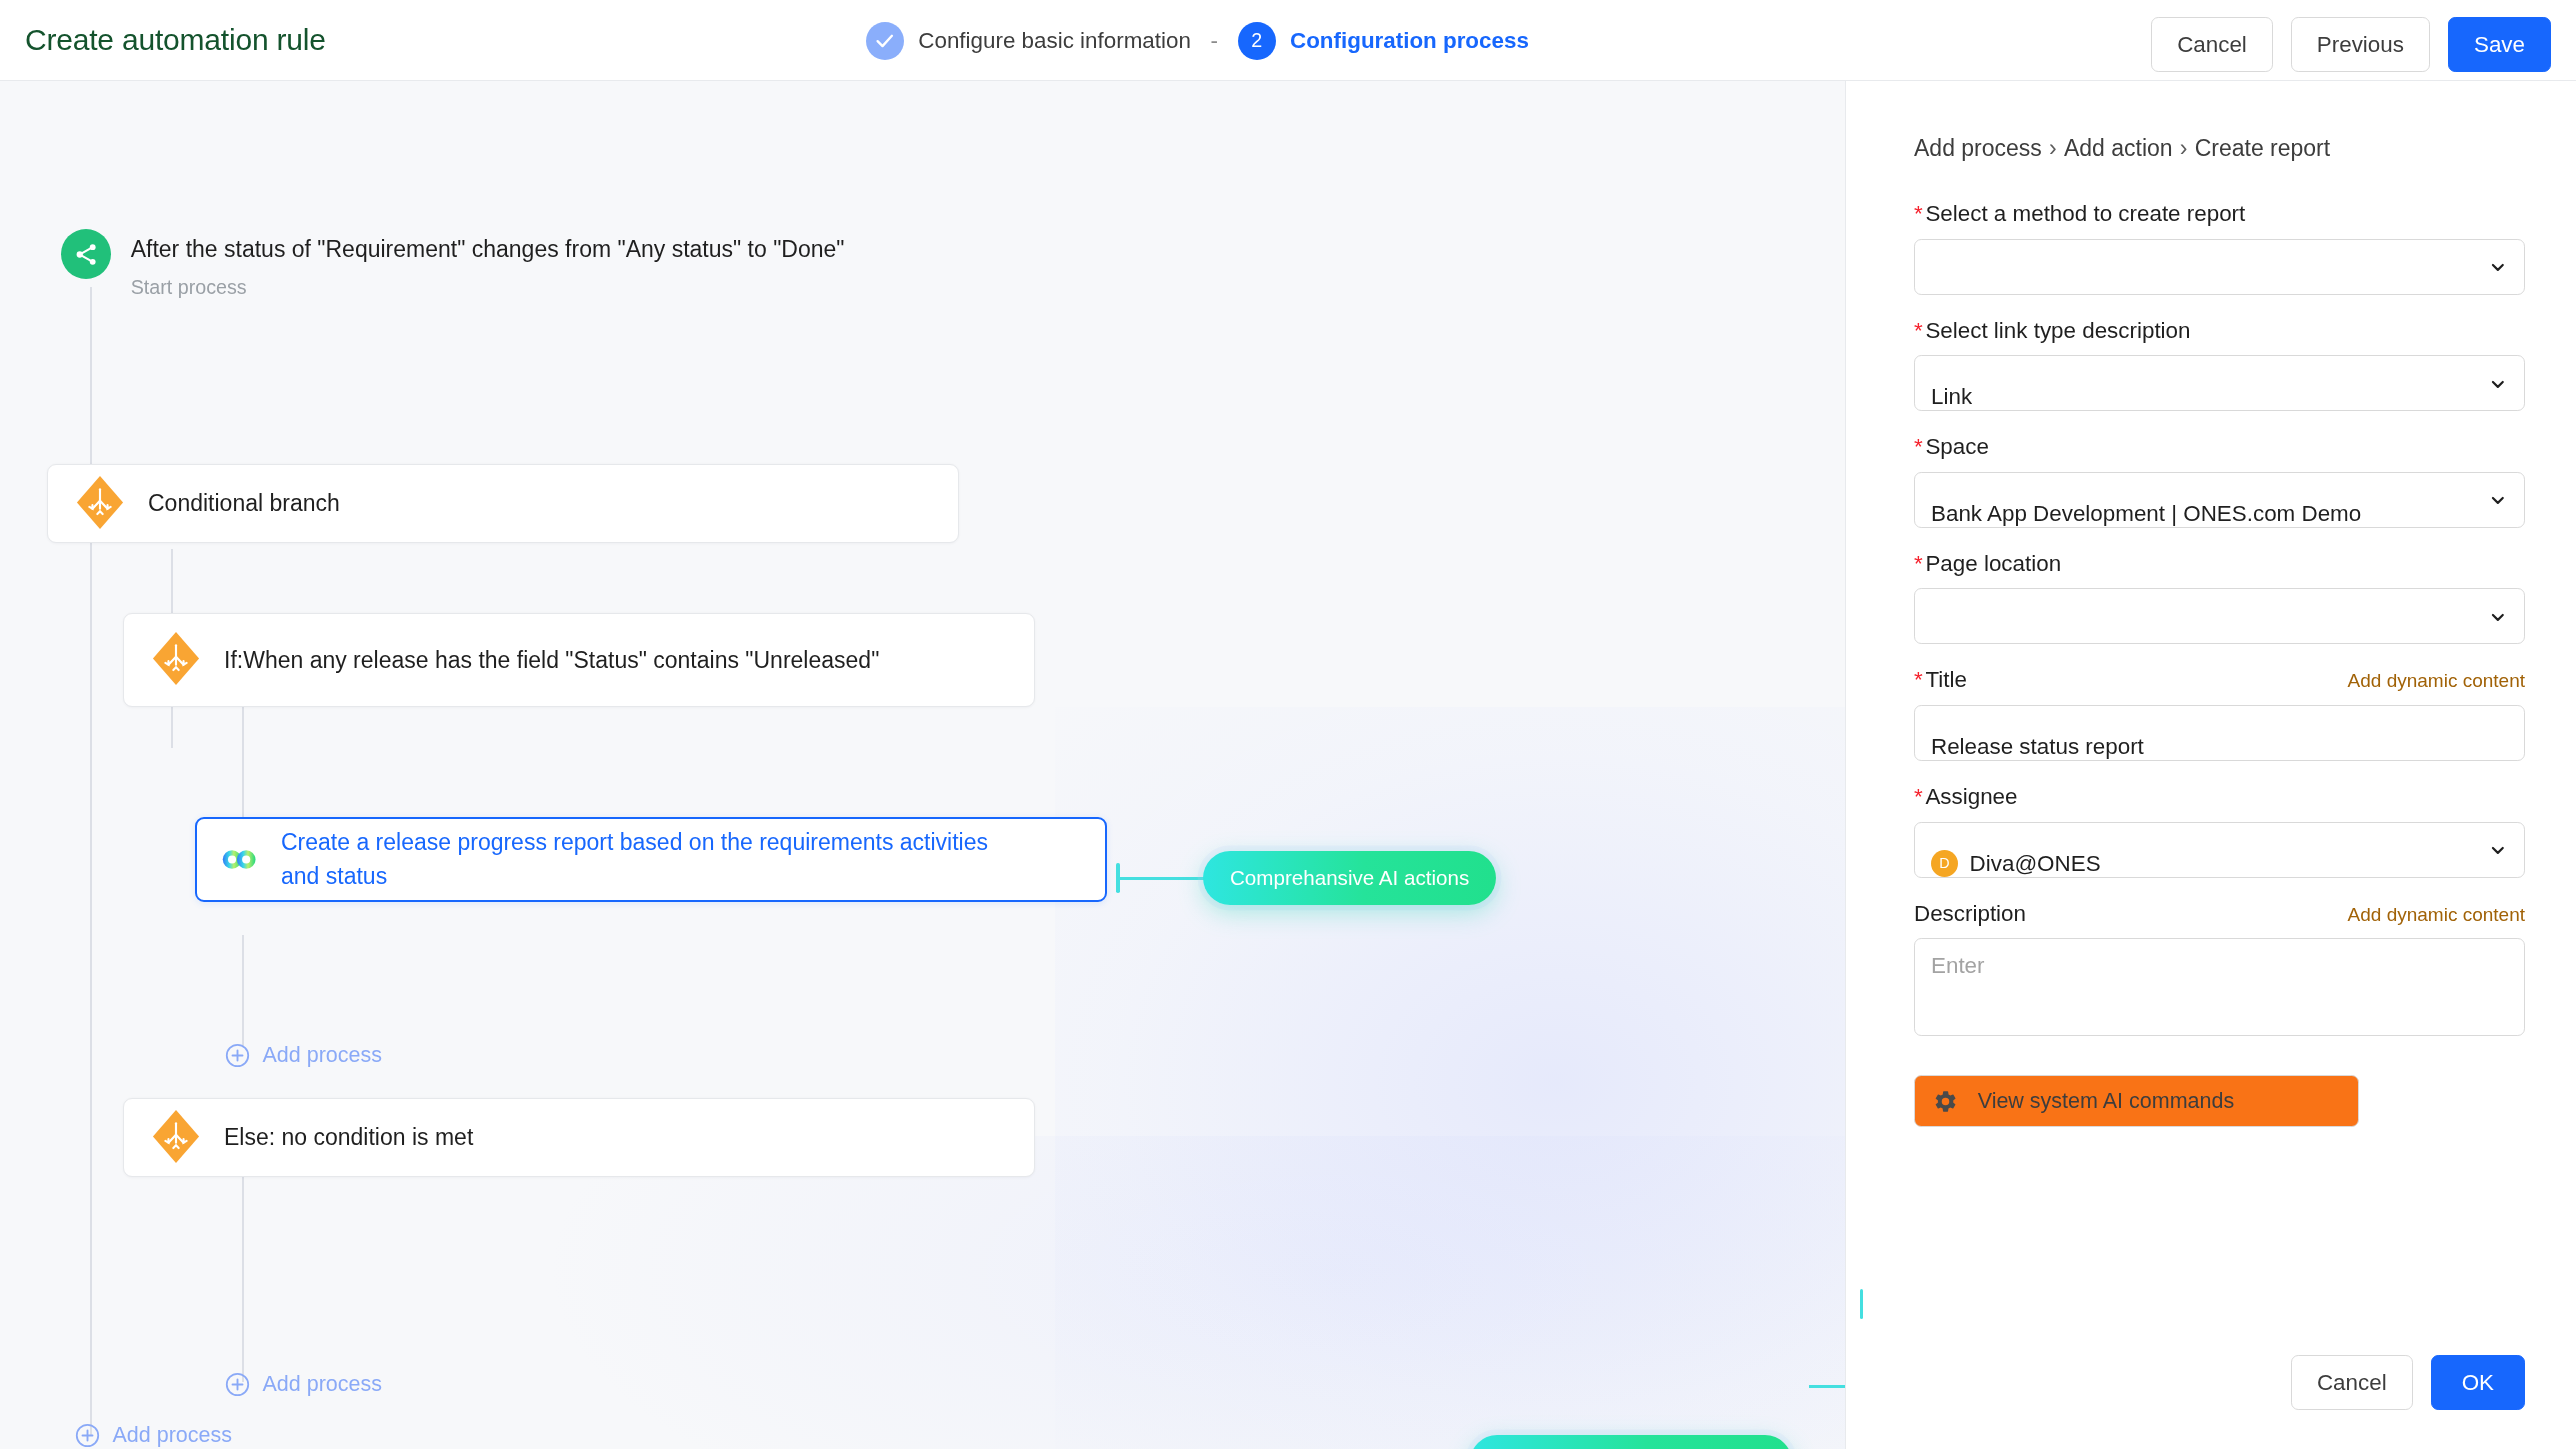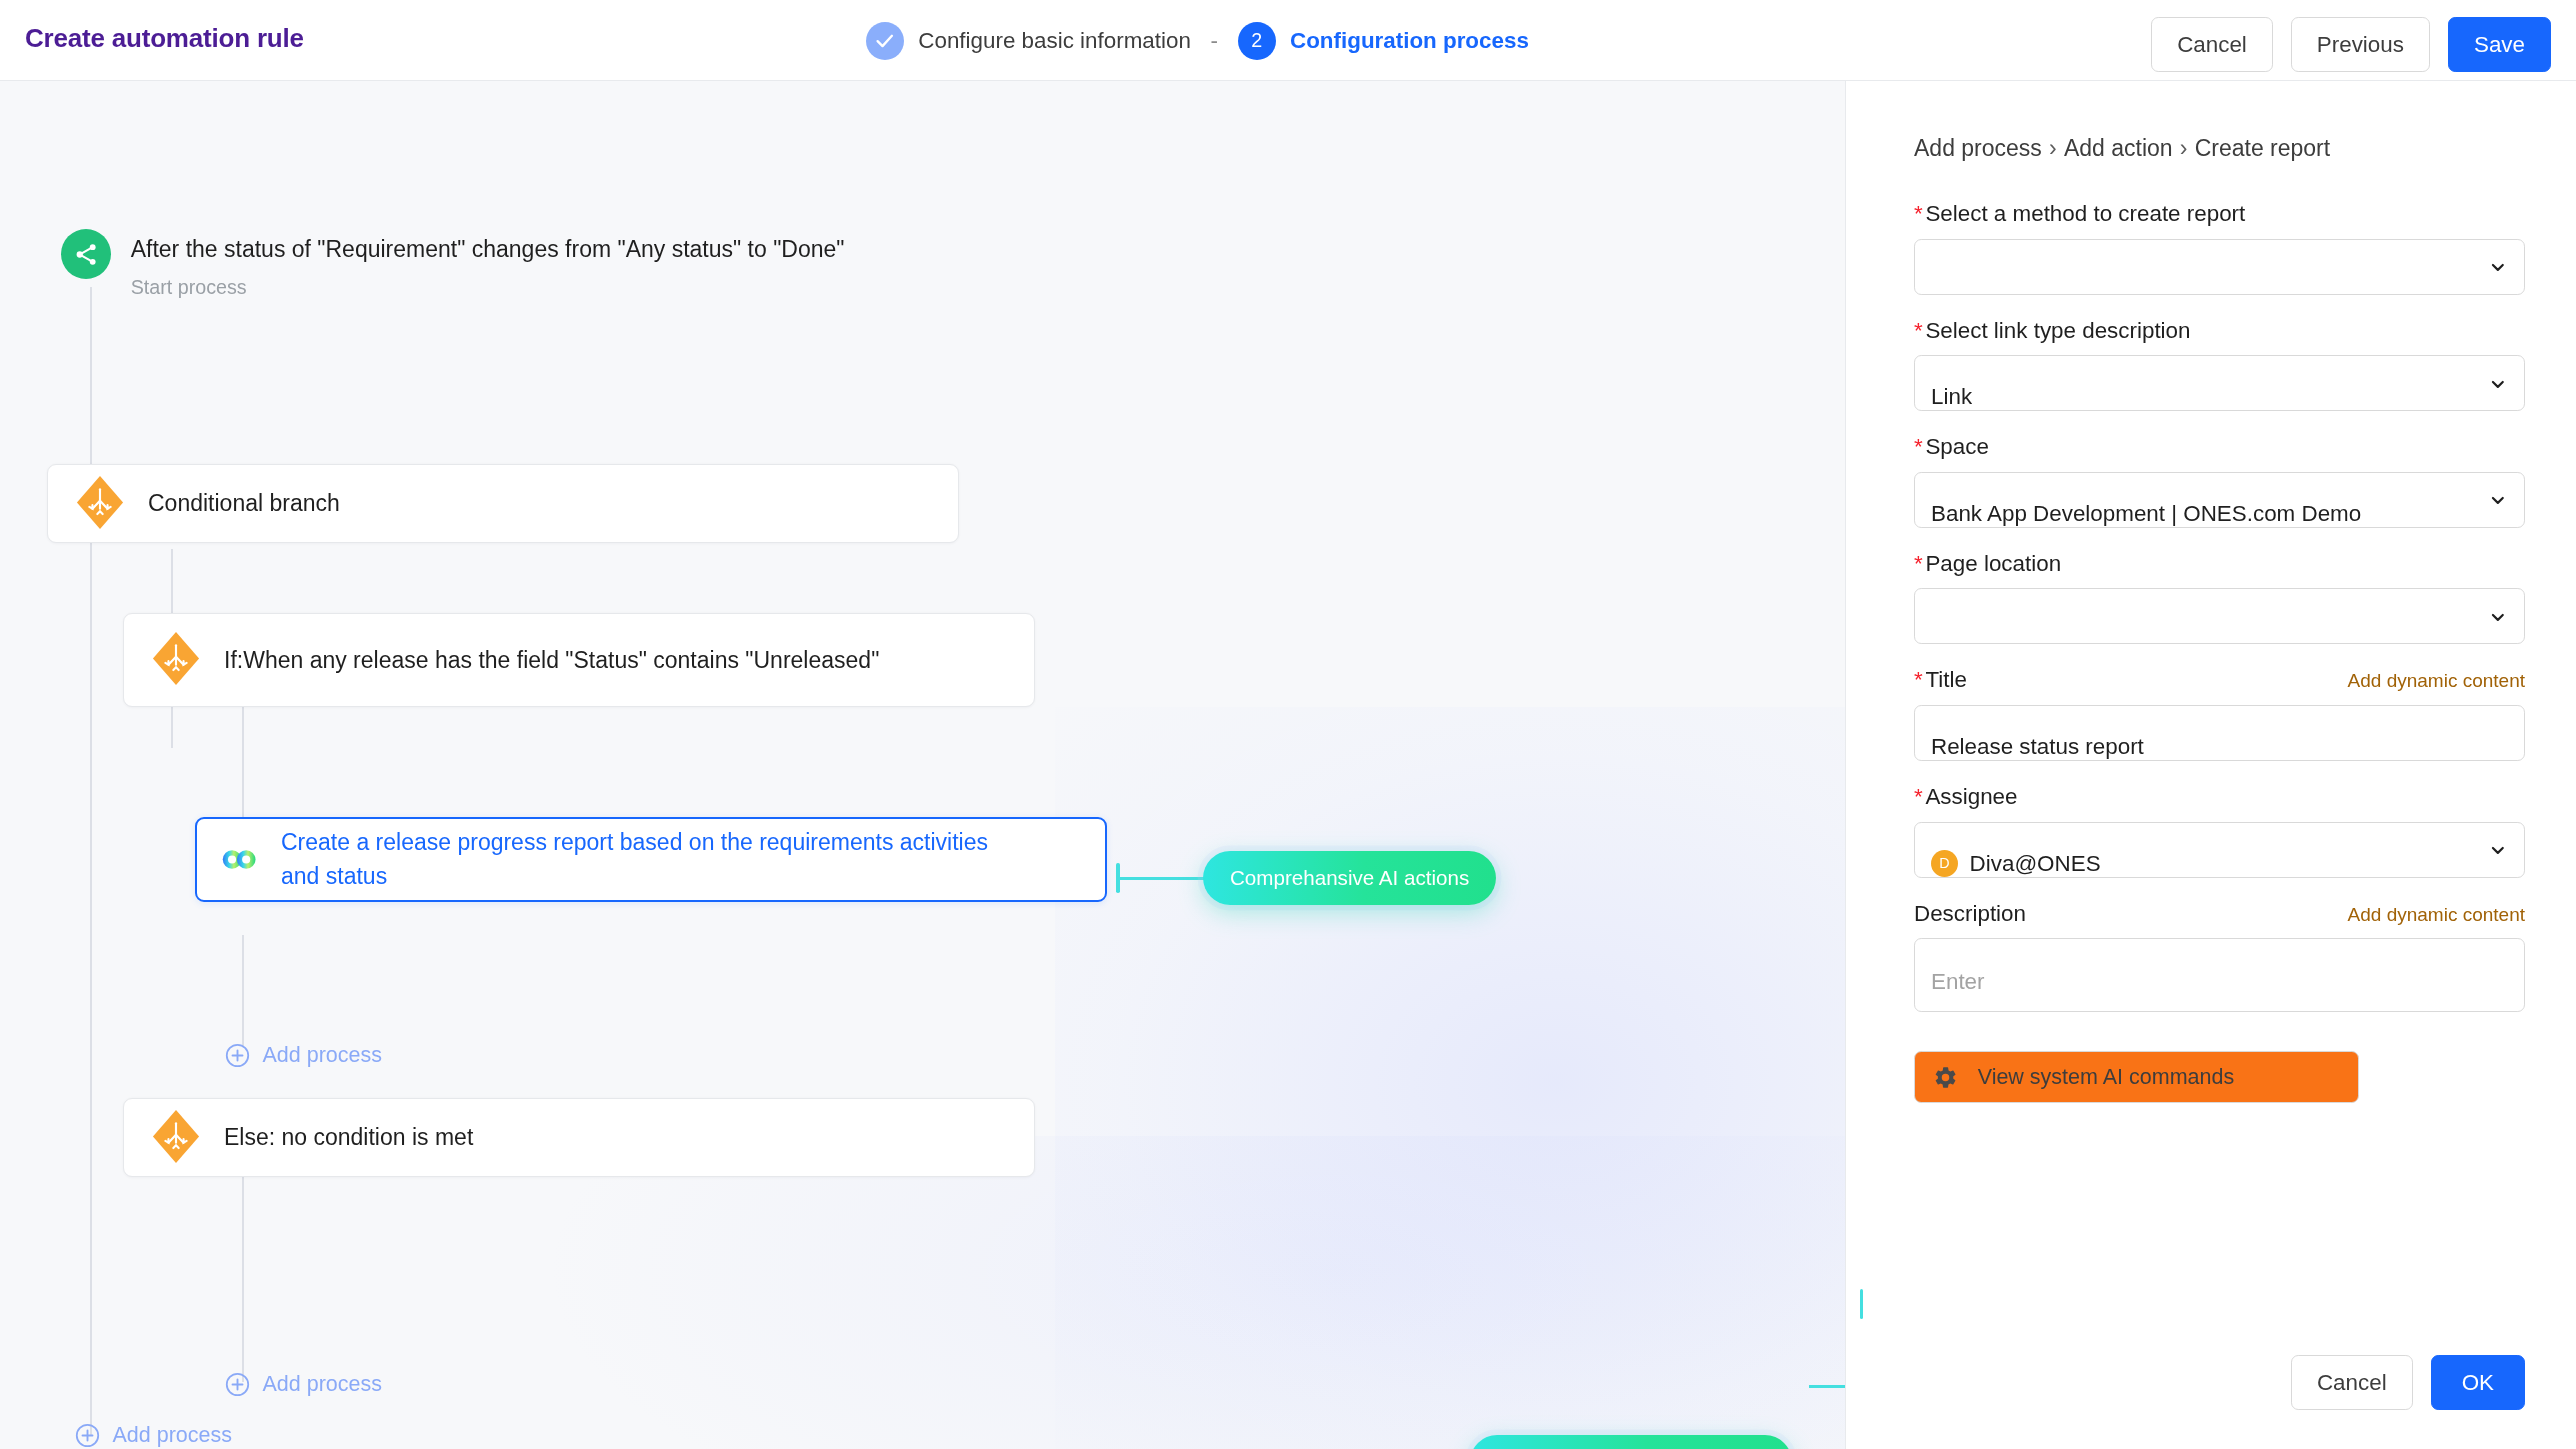--- a/index.html
+++ b/index.html
@@ -12,21 +12,21 @@
 
   
   .topbar {
     position: absolute; left: 0; top: 0; width: 2576px; height: 81px;
     background: #ffffff;
     border-bottom: 0.9px solid #e8eaed;
     display: flex; align-items: center;
   }
   .topbar-title {
     position: absolute; left: 25px; top: 23px;
-    font-size: 26px; font-weight: bold; color: #4c1d95;
+    font-size: 30px; font-weight: normal; color: #14532d;
     letter-spacing: -0.2px;
   }
   .stepper {
     position: absolute; left: 866px; top: 0; height: 81px;
     display: flex; align-items: center; gap: 0;
   }
   .step { display: flex; align-items: center; gap: 14.3px; }
   .step-circle {
     width: 38px; height: 38px; border-radius: 50%;
     display: flex; align-items: center; justify-content: center;
@@ -166,21 +166,21 @@
     padding: 0 14.3px 0 16px;
     font-size: 22.4px; color: #1f1f1f;
     position: relative;
   }
   .control .caret {
     position: absolute; right: 16px; top: 50%; transform: translateY(-50%);
     width: 19.7px; height: 19.7px;
   }
   .control .val { white-space: nowrap; overflow: hidden; text-overflow: ellipsis; }
   .control.textarea {
-    height: 74px; align-items: center; padding-top: 14.3px;
+    height: 98px; align-items: flex-start; padding-top: 14.3px;
   }
   .ph { color: #a3a3a3; }
   .avatar-dot {
     width: 27px; height: 27px; border-radius: 50%;
     background: #f5a623; color: #ffffff;
     font-size: 14.3px; display: flex; align-items: center; justify-content: center;
     margin-right: 11.6px; flex: none;
   }
 
   .sys-cmd-btn {

